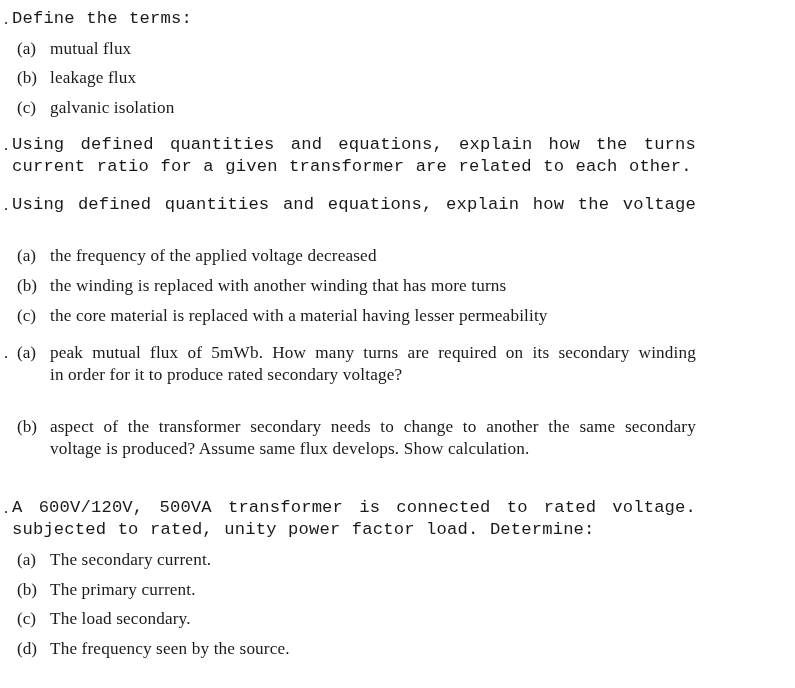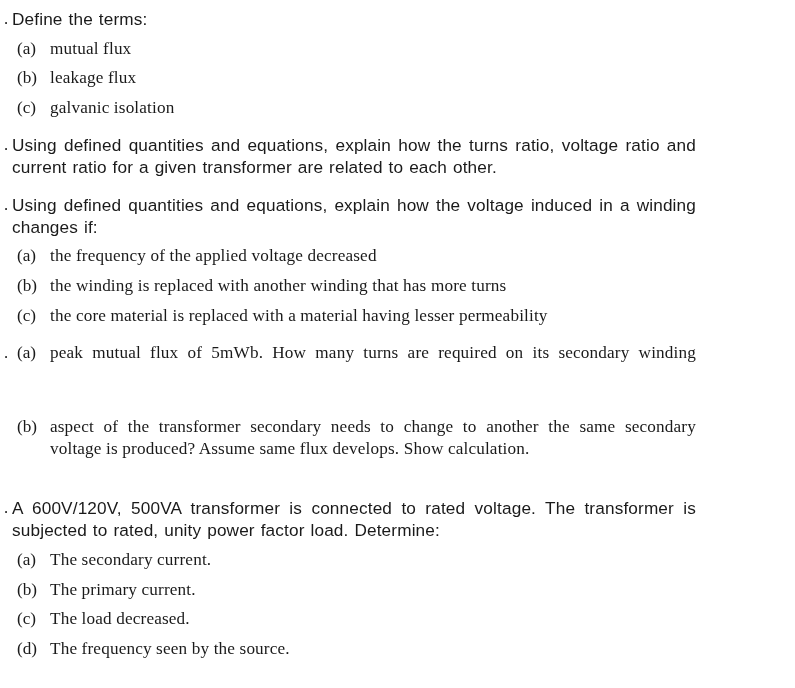--- a/index.html
+++ b/index.html
@@ -34,21 +34,21 @@
       width: 8px;
       text-align: right;
       font-family: "Liberation Serif", serif;
     }
     .qtext {
       position: absolute;
       left: 12px;
       width: 684px;
       text-align: justify;
       text-align-last: left;
-      font-family: Liberation Sans, sans-serif;
+      font-family: Liberation Mono, monospace;
       font-size: 17.2px;
       letter-spacing: 0.15px;
       word-spacing: 1px;
     }
     .sub {
       position: absolute;
       left: 0;
       width: 795px;
     }
     .slabel {
@@ -113,21 +113,20 @@
     <div class="qtext" style="top:0;">
       <span class="justify-line">Using defined quantities and equations, explain how the turns ratio, voltage ratio and</span>
       <span class="left-line">current ratio for a given transformer are related to each other.</span>
     </div>
   </div>
 
   <div class="q" style="top:194px;">
     <span class="qnum" style="top:0;">.</span>
     <div class="qtext" style="top:0;">
       <span class="justify-line">Using defined quantities and equations, explain how the voltage induced in a winding</span>
-      <span class="left-line">changes if:</span>
     </div>
   </div>
   <div class="sub" style="top:245px;">
     <span class="slabel">(a)</span>
     <span class="stext">the frequency of the applied voltage decreased</span>
   </div>
   <div class="sub" style="top:275px;">
     <span class="slabel">(b)</span>
     <span class="stext">the winding is replaced with another winding that has more turns</span>
   </div>
@@ -136,20 +135,21 @@
     <span class="stext">the core material is replaced with a material having lesser permeability</span>
   </div>
 
   <div class="q" style="top:342px;">
     <span class="qnum" style="top:0;">.</span>
   </div>
   <div class="sub" style="top:342px;">
     <span class="slabel">(a)</span>
     <div class="stext wrap">
       <span class="justify-line">peak mutual flux of 5mWb. How many turns are required on its secondary winding</span>
+      <span class="left-line">in order for it to produce rated secondary voltage?</span>
     </div>
   </div>
   <div class="sub" style="top:416px;">
     <span class="slabel">(b)</span>
     <div class="stext wrap">
       <span class="justify-line">aspect of the transformer secondary needs to change to another the same secondary</span>
       <span class="left-line">voltage is produced? Assume same flux develops. Show calculation.</span>
     </div>
   </div>
 
@@ -163,20 +163,20 @@
   <div class="sub" style="top:549px;">
     <span class="slabel">(a)</span>
     <span class="stext">The secondary current.</span>
   </div>
   <div class="sub" style="top:579px;">
     <span class="slabel">(b)</span>
     <span class="stext">The primary current.</span>
   </div>
   <div class="sub" style="top:608px;">
     <span class="slabel">(c)</span>
-    <span class="stext">The load decreased.</span>
+    <span class="stext">The load secondary.</span>
   </div>
   <div class="sub" style="top:638px;">
     <span class="slabel">(d)</span>
     <span class="stext">The frequency seen by the source.</span>
   </div>
 
 </div>
 
 </body></html>

